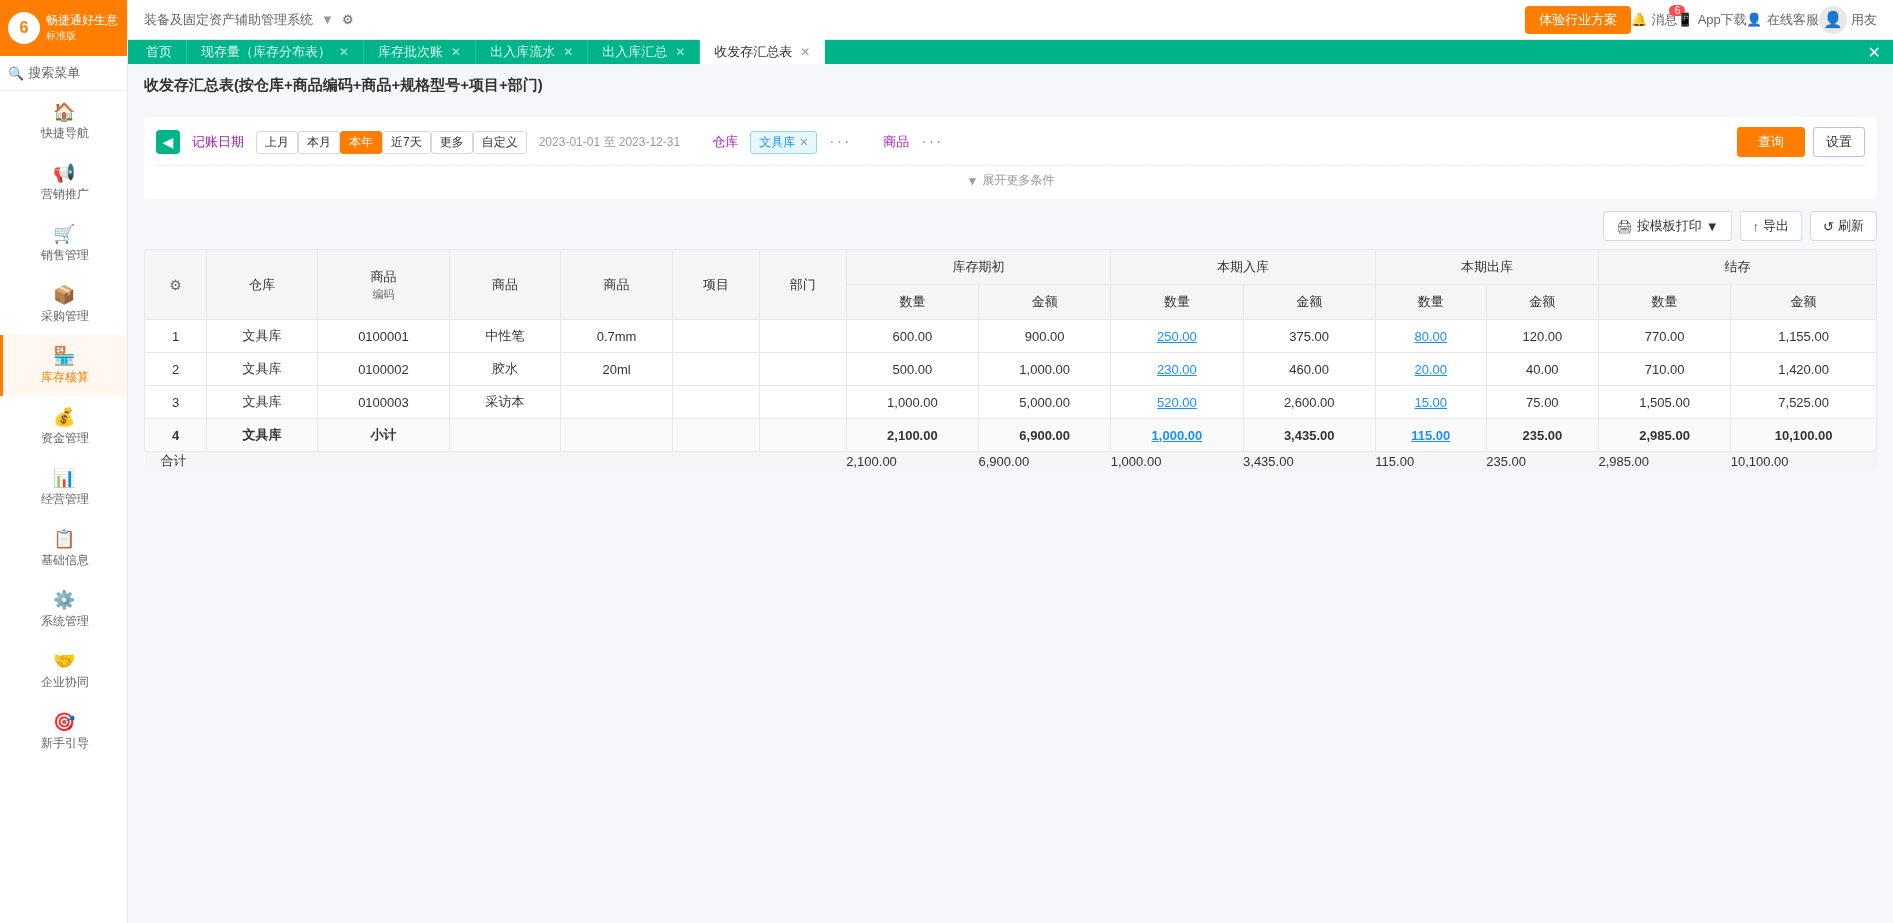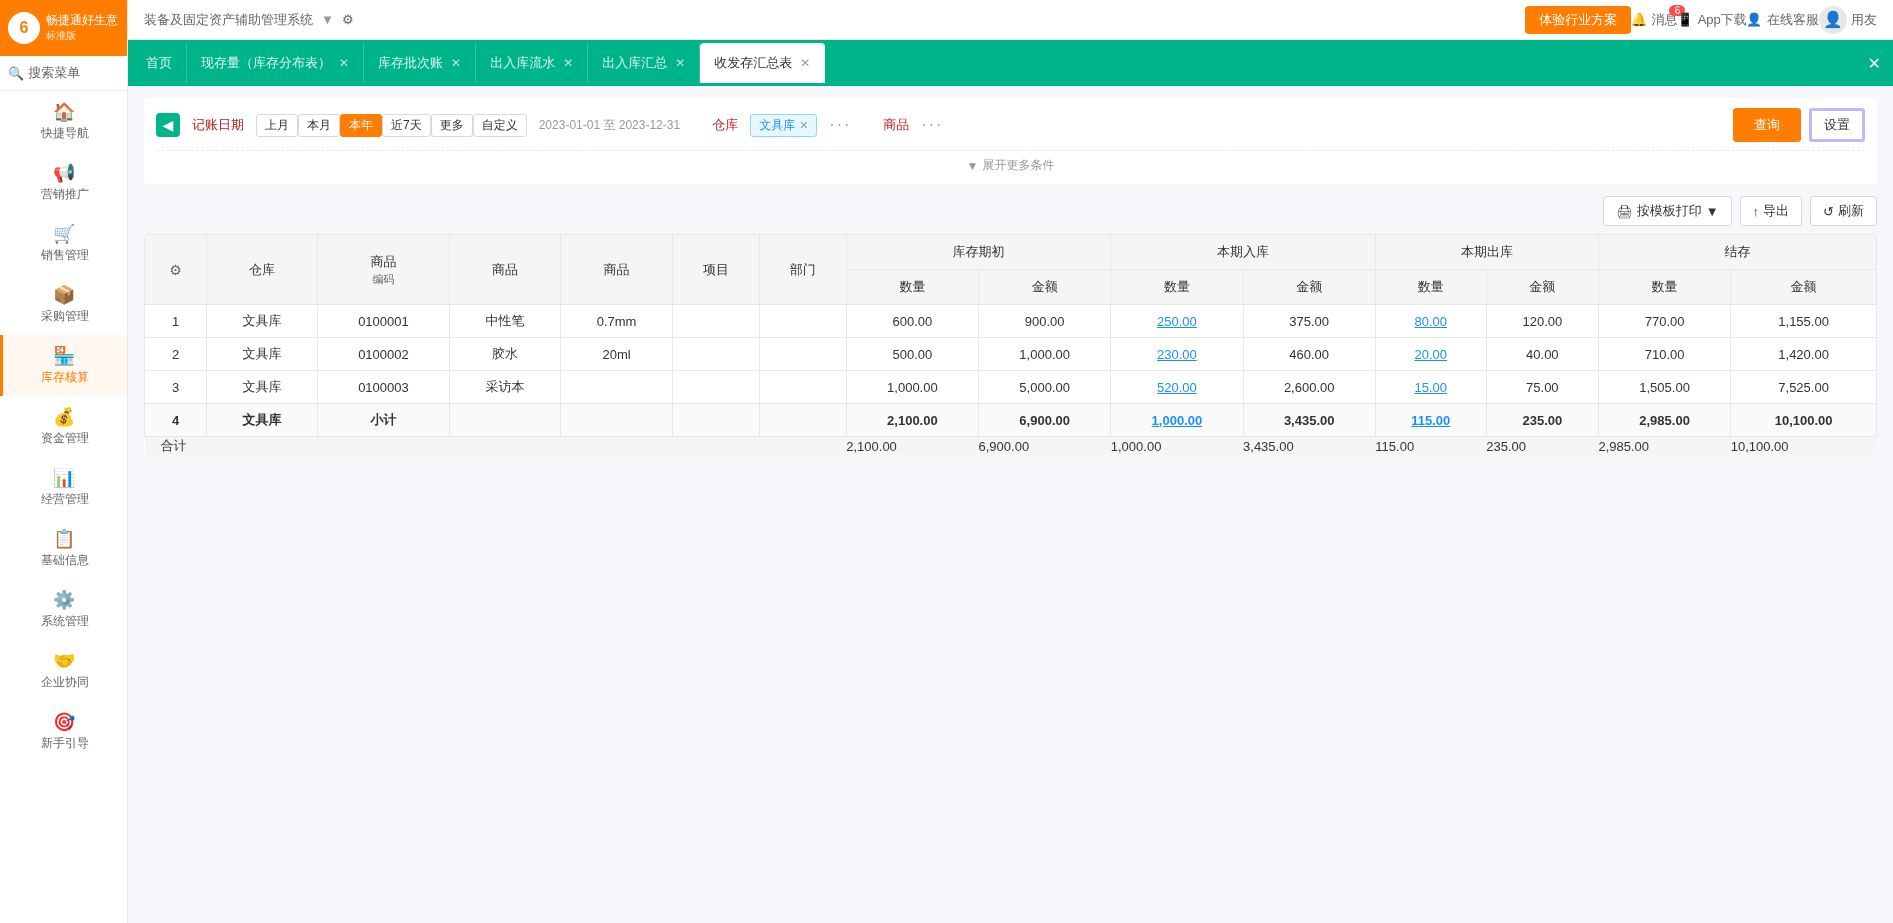--- a/index.html
+++ b/index.html
@@ -118,21 +118,21 @@
       justify-content: center;
       color: #999;
       font-size: 16px;
     }
 
     
     .tab-bar {
       background: #00b48a;
       display: flex;
       align-items: center;
-      height: 46px;
+      height: 24px;
       flex-shrink: 0;
       padding: 0 4px;
     }
     .tab {
       display: flex;
       align-items: center;
       gap: 6px;
       padding: 0 14px;
       height: 40px;
       color: rgba(255,255,255,0.85);
@@ -180,21 +180,21 @@
       color: #fff;
       border: none;
       border-radius: 4px;
       cursor: pointer;
       display: flex;
       align-items: center;
       justify-content: center;
       font-size: 14px;
       flex-shrink: 0;
     }
-    .filter-label { color: #b91c1c; font-size: 13px; white-space: nowrap; }
+    .filter-label { color: #a21caf; font-size: 13px; white-space: nowrap; }
     .date-btns { display: flex; align-items: center; }
     .date-btn {
       padding: 2px 8px;
       border: 1px solid #d9d9d9;
       background: #fff;
       border-radius: 3px;
       cursor: pointer;
       font-size: 12px;
       color: #333;
     }
@@ -246,21 +246,21 @@
       color: #333;
     }
     .query-btn {
       background: #ff7d00;
       color: #fff;
       border-color: #ff7d00;
       padding: 5px 20px;
     }
     .settings-btn {
       background: #fff;
-      border: 3px solid #c4b5fd;
+      border: 1px solid #c4b5fd;
       color: #333;
       padding: 5px 12px;
     }
 
     
     .table-container {
       background: #fff;
       border-radius: 4px;
       overflow: auto;
     }
@@ -403,20 +403,23 @@
     </div>
     <div class="tab active">
       <span>收发存汇总表</span>
       <span class="tab-close" style="color:#999;">✕</span>
     </div>
     <span class="tab-close-main">✕</span>
   </div>
 
   <div class="content">
     <div class="page-container">
+      <div style="display:flex;align-items:center;justify-content:space-between;margin-bottom:10px;">
+        <h2 class="page-title">收发存汇总表(按仓库+商品编码+商品+规格型号+项目+部门)</h2>
+      </div>
 
       <div class="filter-card">
         <div class="filter-row">
           <button class="filter-collapse-btn">◀</button>
           <span class="filter-label">记账日期</span>
           <div class="date-btns">
             <button class="date-btn">上月</button>
             <button class="date-btn">本月</button>
             <button class="date-btn active">本年</button>
             <button class="date-btn">近7天</button>

